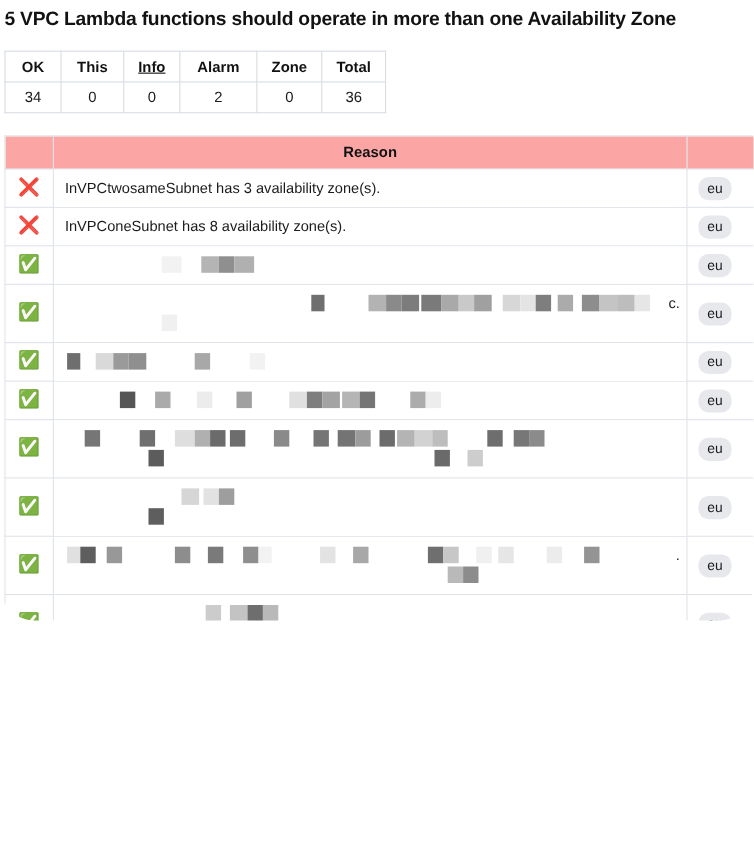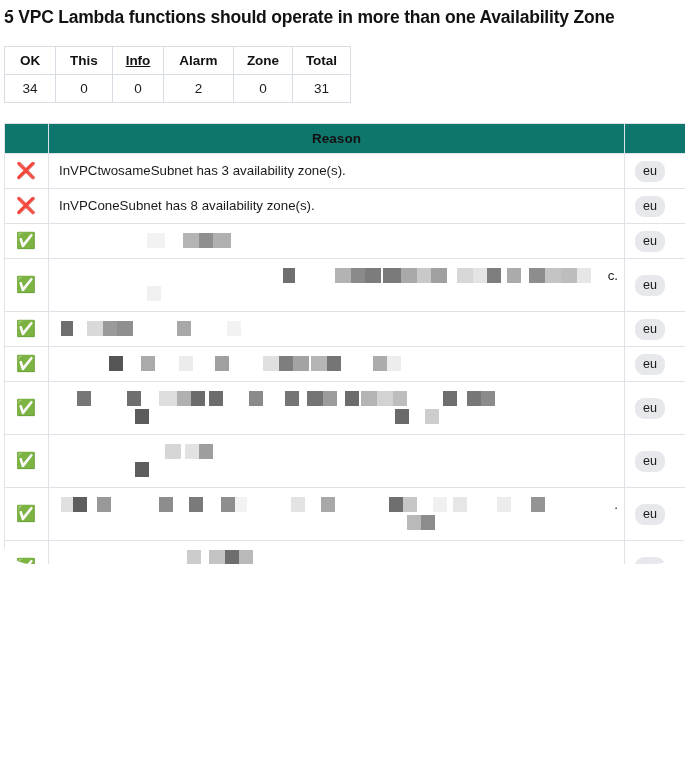--- a/index.html
+++ b/index.html
@@ -73,21 +73,21 @@
   }
   .col-status { width: 44px; }
   .col-reason { width: 576px; }
   .col-region { width: 96px; }
 
   table.results thead th {
     height: 30px;
     font-size: 13.5px;
     font-weight: bold;
     color: #121212;
-    background: #0f766e;
+    background: #fca5a5;
   }
   table.results thead th.col-status,
   table.results thead th.col-region { border-bottom: 1px solid #dfe3e8; }
 
   table.results tbody td { background: #fff; }
   td.status {
     text-align: center;
     font-size: 16px;
     line-height: 1;
     padding: 0;
@@ -151,21 +151,21 @@
           <th class="c-total">Total</th>
         </tr>
       </thead>
       <tbody>
         <tr>
           <td class="val-ok">34</td>
           <td>0</td>
           <td>0</td>
           <td class="val-alarm">2</td>
           <td>0</td>
-          <td>31</td>
+          <td>36</td>
         </tr>
       </tbody>
     </table>
   </div>
 
   <div class="results-wrap">
     <table class="results">
       <thead>
         <tr>
           <th class="col-status"></th>

